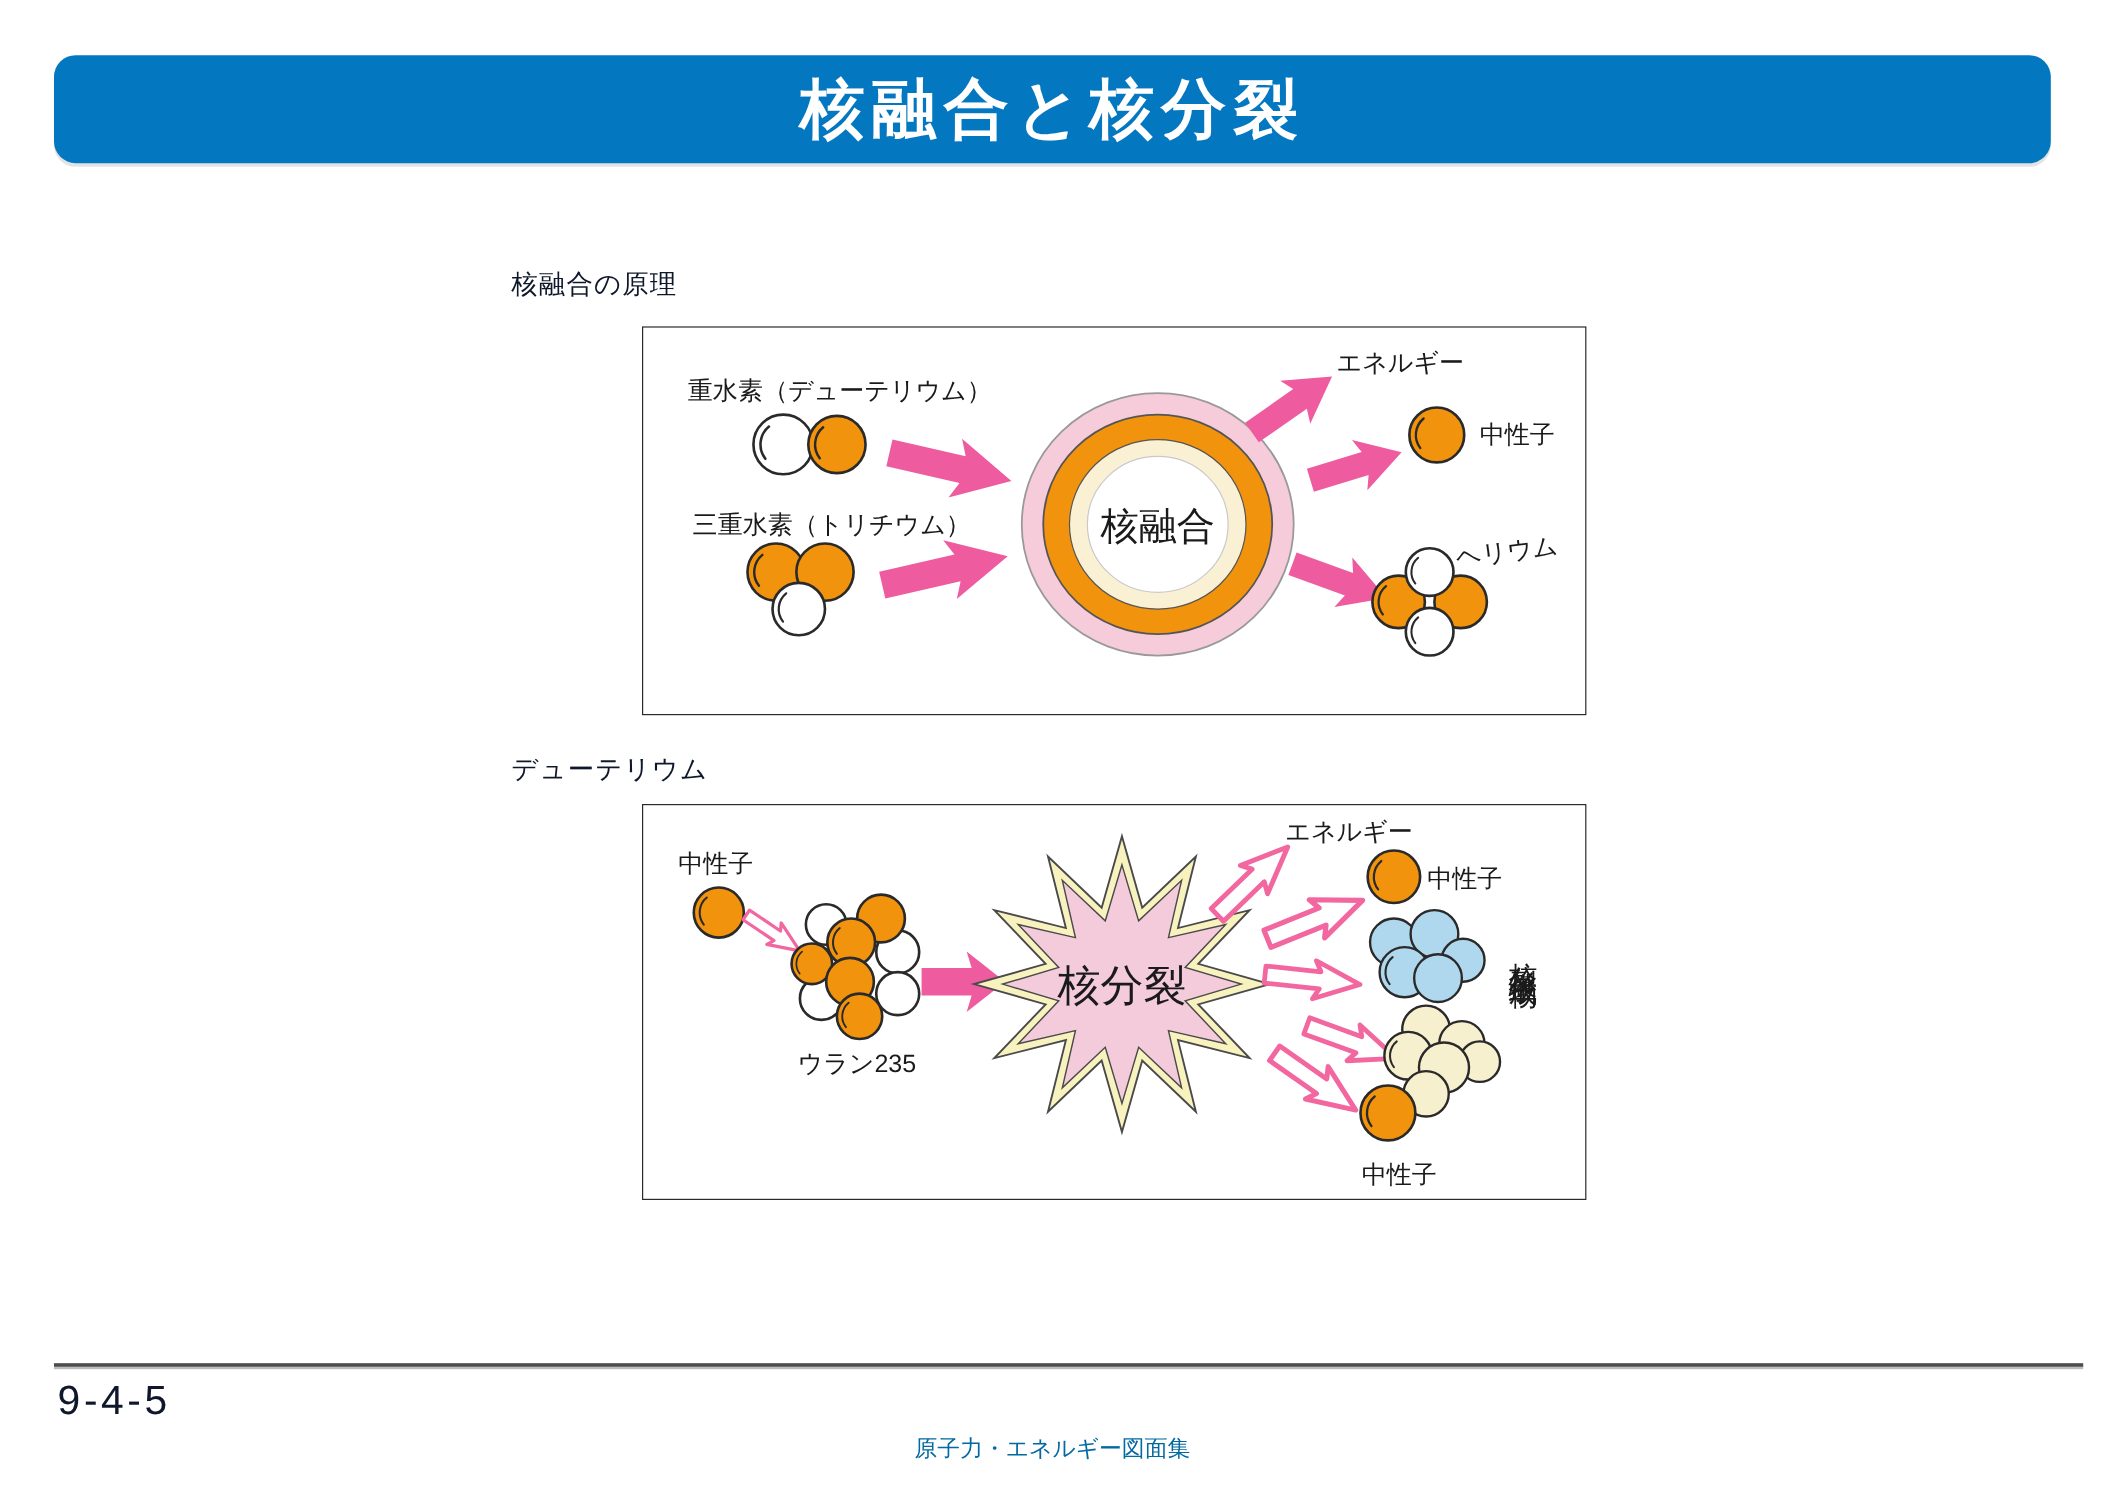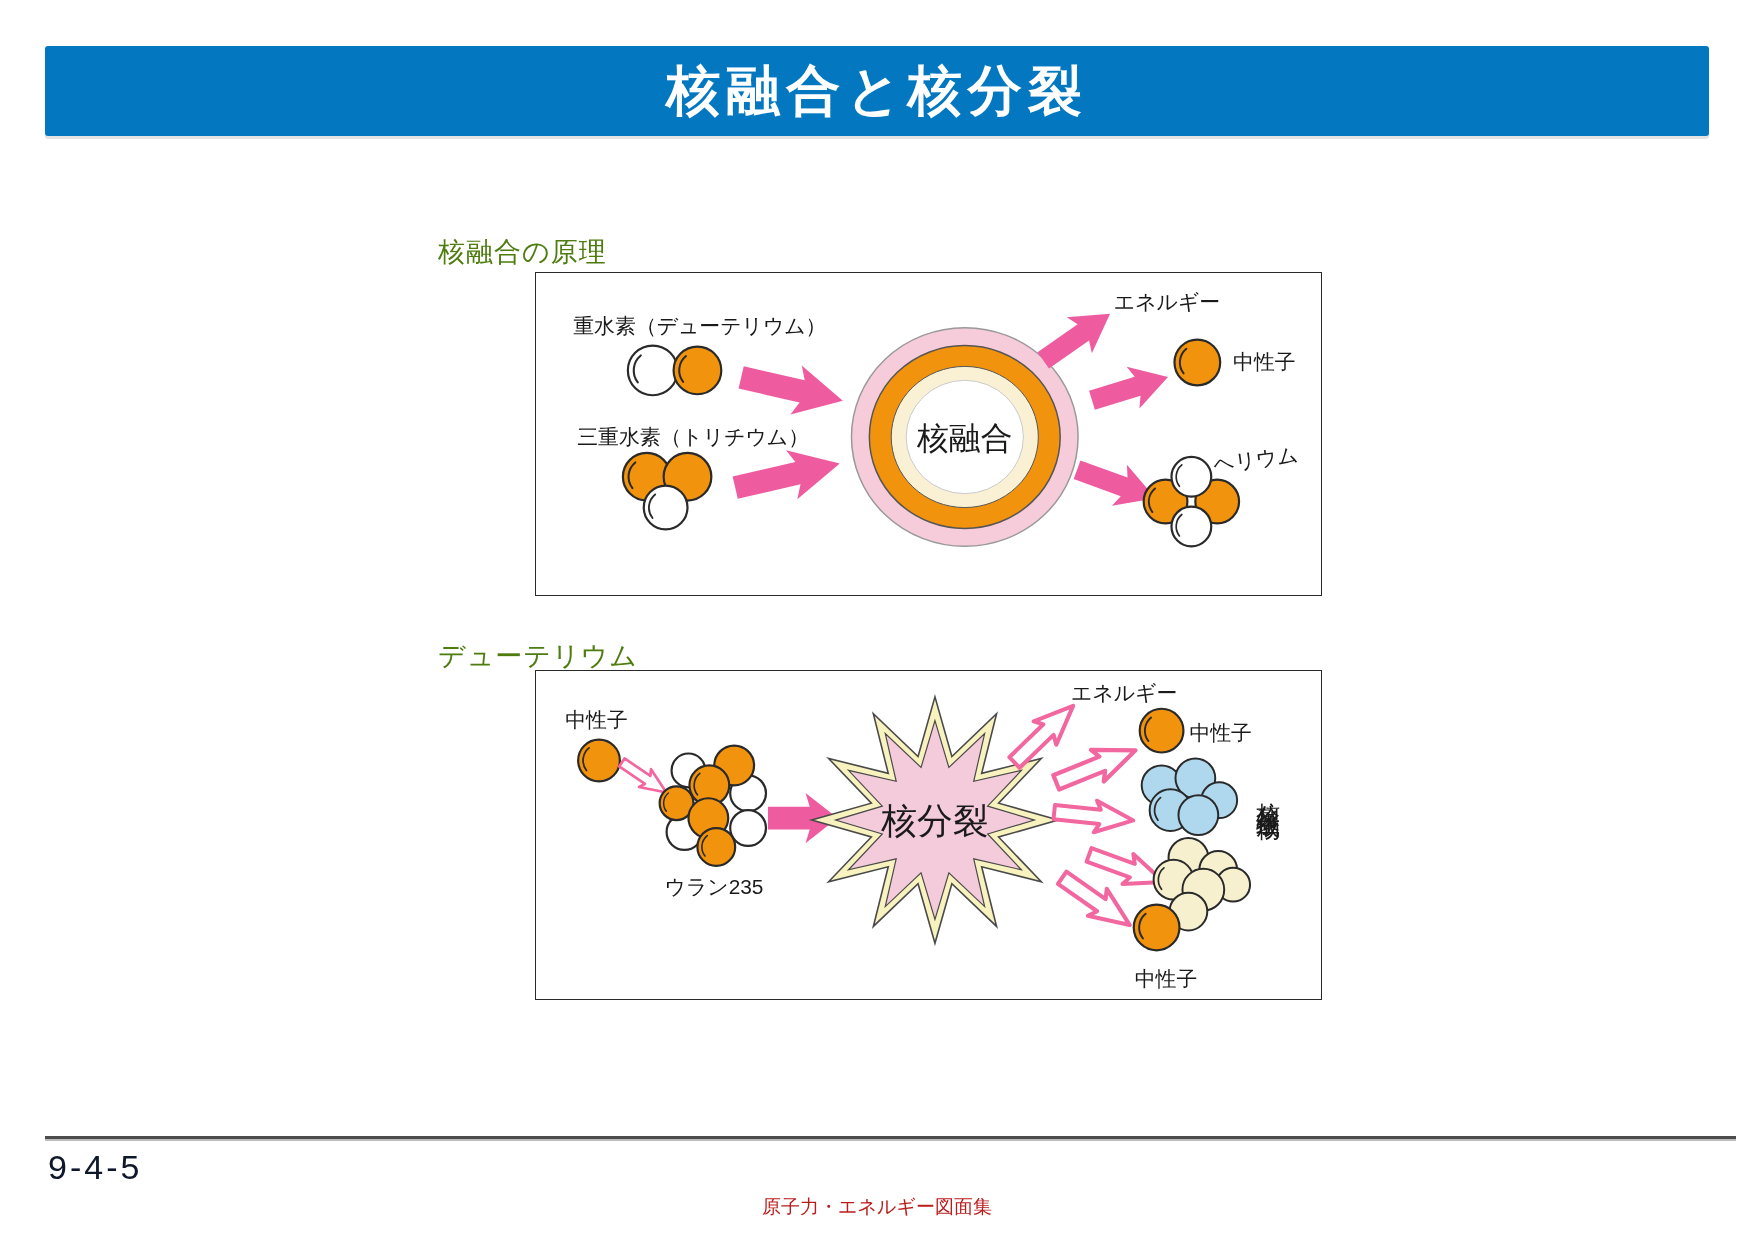--- a/index.html
+++ b/index.html
@@ -1,34 +1,34 @@
 <!DOCTYPE html>
 <html><head>
 <meta charset="utf-8">
 <style>
   html,body{margin:0;padding:0;background:#fff;}
   .page{position:relative;width:1754px;height:1240px;background:#fff;overflow:hidden;
         font-family:"Liberation Sans","DejaVu Sans",sans-serif;color:#1a1a1a;}
   .banner{position:absolute;left:45px;top:46px;width:1664px;height:90px;
-          background:#0378C1;border-radius:3px;display:flex;align-items:center;justify-content:center;
+          background:#0378C1;border-radius:18px;display:flex;align-items:center;justify-content:center;
           box-shadow:0 3px 0 #2a2a2a22;}
   .banner h1{margin:0;color:#fff;font-size:54px;font-weight:bold;letter-spacing:6px;}
-  .section-heading{position:absolute;margin:12px;font-size:27px;font-weight:normal;color:#4d7c0f;letter-spacing:1px;}
+  .section-heading{position:absolute;margin:0;font-size:22px;font-weight:normal;color:#0f172a;letter-spacing:1px;}
   .fusion-heading{left:426px;top:222px;}
   .fission-heading{left:426px;top:626px;}
   .diagram-box{position:absolute;background:#fff;border:1.6px solid #2a2a2a;box-sizing:border-box;}
   .fusion-box{left:535px;top:272px;width:787px;height:324px;}
   .fission-box{left:535px;top:670px;width:787px;height:330px;}
   .diagram-box svg{display:block;width:100%;height:100%;}
   .vertical-label{position:absolute;left:716px;top:112px;writing-mode:vertical-rl;text-orientation:upright;
           font-size:24px;letter-spacing:3px;color:#1a1a1a;}
   .footer-rule{position:absolute;left:45px;top:1136px;width:1691px;height:0;
           border-top:3px solid #4d4d4d;box-shadow:0 2px 0 #bdbdbd;}
   .page-number{position:absolute;left:48px;top:1148px;font-size:34px;color:#0f172a;letter-spacing:3px;}
-  .source{position:absolute;left:0;top:1194px;width:100%;text-align:center;font-size:19px;color:#b91c1c;}
+  .source{position:absolute;left:0;top:1194px;width:100%;text-align:center;font-size:19px;color:#0369a1;}
   text{font-family:"Liberation Sans","DejaVu Sans",sans-serif;fill:#1a1a1a;}
   .lbl{font-size:21px;}
   .lbl-big{font-size:32px;}
   .lbl-star{font-size:36px;}
   .atom-w{fill:#ffffff;stroke:#2a2a2a;stroke-width:2.2;}
   .atom-o{fill:#F2930D;stroke:#2a2a2a;stroke-width:2.2;}
   .atom-b{fill:#AFD8EE;stroke:#2a2a2a;stroke-width:2;}
   .atom-c{fill:#F6F0CE;stroke:#2a2a2a;stroke-width:2;}
 </style>
 </head>

